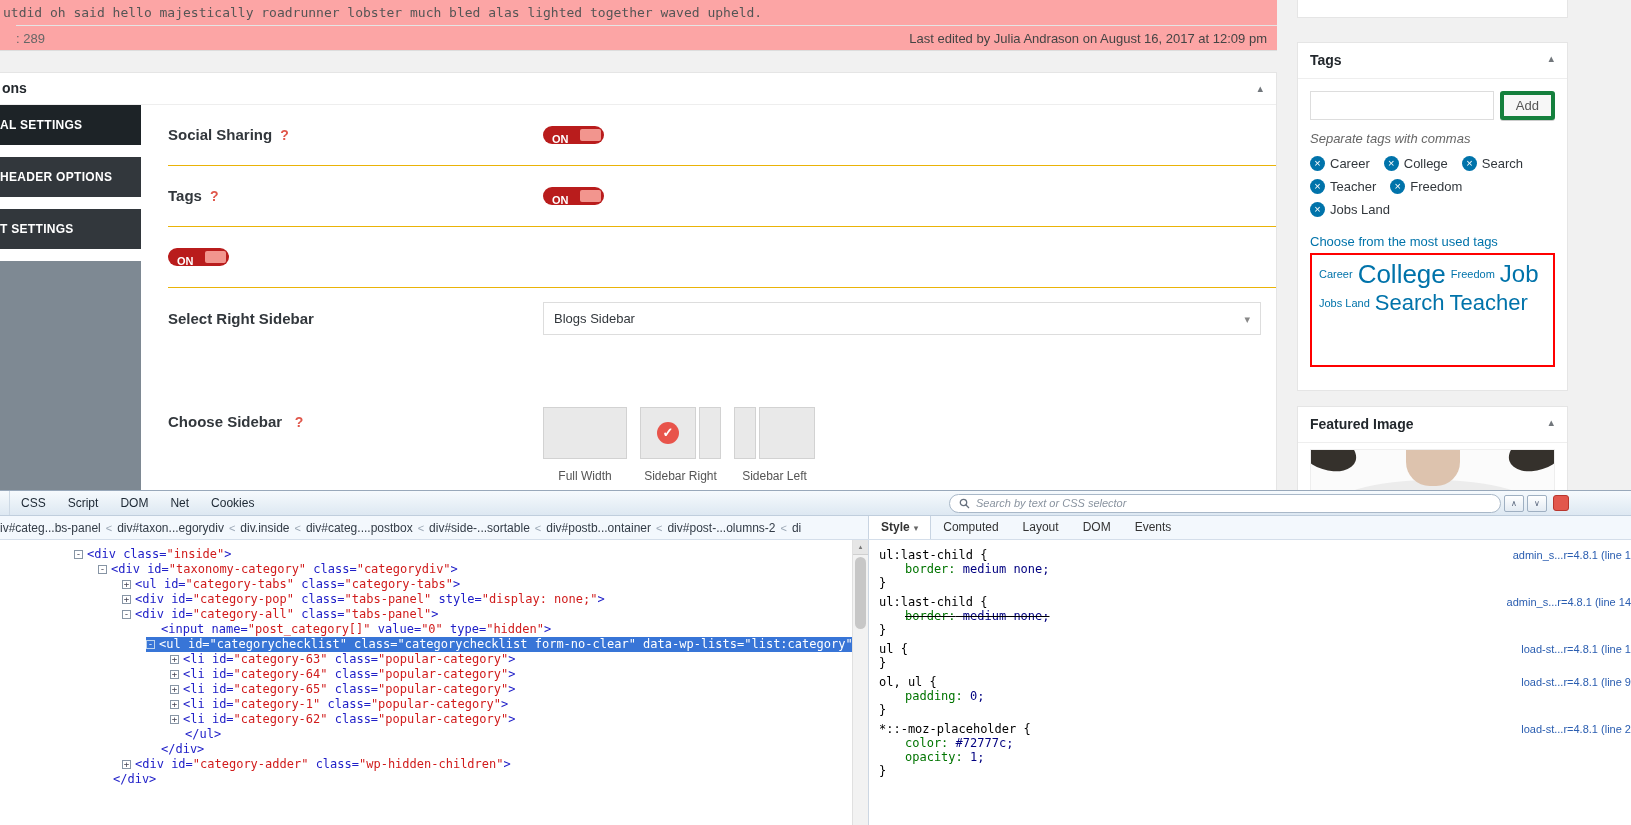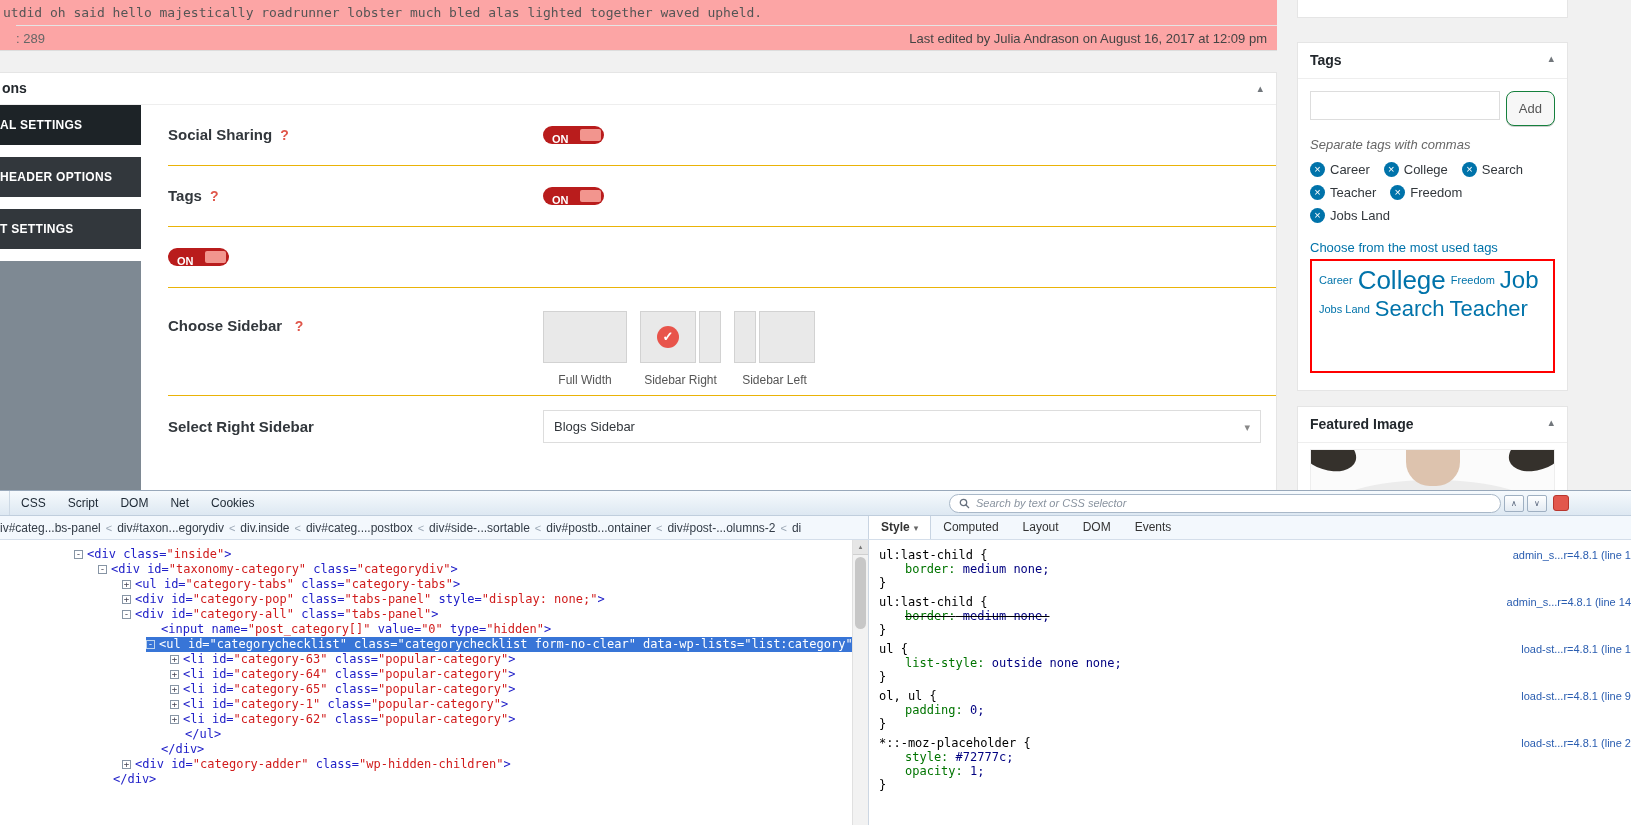--- a/index.html
+++ b/index.html
@@ -49,21 +49,21 @@
 
 .rt-remnant{position:absolute;left:1297px;top:0;width:271px;height:18px;background:#fff;border:1px solid #e5e5e5;border-top:none;}
 .metabox{position:absolute;left:1297px;width:271px;background:#fff;border:1px solid #e5e5e5;}
 .tags-box{top:42px;height:349px;}
 .featured-box{top:406px;height:120px;}
 .mb-header{height:36px;position:relative;border-bottom:1px solid #eee;}
 .mb-title{position:absolute;left:12px;top:9px;font-size:14px;font-weight:bold;color:#23282d;}
 .mb-body{padding:0 12px;}
 .tag-input-row{margin-top:12px;display:flex;gap:6px;}
 .tag-input{flex:1;height:29px;border:1px solid #ddd;background:#fff;padding:0 6px;font-size:13px;min-width:0;}
-.add-btn{height:35px;padding:0 12px;background:#f7f7f7;border:1px solid #15803d;border-radius:8px;color:#555;font-size:13px;cursor:pointer;box-shadow:0 1px 0 #ccc;font-family:"Liberation Sans",sans-serif;}
+.add-btn{height:29px;padding:0 12px;background:#f7f7f7;border:4px solid #15803d;border-radius:3px;color:#555;font-size:13px;cursor:pointer;box-shadow:0 1px 0 #ccc;font-family:"Liberation Sans",sans-serif;}
 .tag-hint{margin-top:11px;font-style:italic;color:#666;font-size:13px;}
 .tag-chips{margin-top:7px;display:flex;flex-wrap:wrap;column-gap:14px;row-gap:2px;}
 .chip{display:flex;align-items:center;gap:5px;height:21px;}
 .chip-x{width:15px;height:15px;border-radius:50%;background:#0073aa;color:#fff;font-size:11px;line-height:14px;text-align:center;cursor:pointer;flex:none;}
 .chip-t{font-size:13px;color:#32373c;}
 .most-used{display:block;margin-top:14px;font-size:13px;color:#0073aa;cursor:pointer;text-decoration:none;}
 .tag-cloud-box{margin-top:4px;border:2px solid #f00;padding:5px 7px;min-height:114px;}
 .cloud-tag{color:#0073aa;margin:0 5px 2px 0;display:inline-block;vertical-align:middle;cursor:pointer;text-decoration:none;line-height:1.1;}
 .featured-img{margin:6px 12px;height:60px;position:relative;background:#fbfbfb;overflow:hidden;border:1px solid #eee;}
 .ph-shoulders{position:absolute;left:50%;top:30px;transform:translateX(-50%);width:210px;height:60px;background:#ececec;border-radius:50% 50% 0 0;}
@@ -154,20 +154,29 @@
               <span class="knob"></span>
             </div>
           </div>
           <div class="opt-row">
             <div class="toggle">
               <span class="on">ON</span>
               <span class="knob"></span>
             </div>
           </div>
         </div>
+      <div class="opt-row selrow">
+        <div class="opt-label">
+          <span class="lbl">Select Right Sidebar</span>
+        </div>
+        <div class="wp-select">
+          <span>Blogs Sidebar</span>
+          <span class="sel-caret">▾</span>
+        </div>
+      </div>
       <div class="opt-row chooser">
         <div class="opt-label">
           <span class="lbl">Choose Sidebar</span>
           <span class="q">?</span>
         </div>
         <div class="thumbs">
             <div class="thumb-group">
               <div class="thumb-boxes">
                 <div class="tb wide"></div>
               </div>
@@ -183,29 +192,20 @@
               <div class="thumb-label">Sidebar Right</div>
             </div>
             <div class="thumb-group">
               <div class="thumb-boxes">
                 <div class="tb side"></div>
                 <div class="tb main"></div>
               </div>
               <div class="thumb-label">Sidebar Left</div>
             </div>
           </div>
-      </div>
-      <div class="opt-row selrow">
-        <div class="opt-label">
-          <span class="lbl">Select Right Sidebar</span>
-        </div>
-        <div class="wp-select">
-          <span>Blogs Sidebar</span>
-          <span class="sel-caret">▾</span>
-        </div>
       </div>
     </div>
   </div>
 </div>
 
 <div class="rt-remnant"></div>
 
 <div class="metabox tags-box">
   <div class="mb-header">
     <span class="mb-title">Tags</span>
@@ -347,35 +347,34 @@
             <span class="rule-file">admin_s...r=4.8.1 (line 14</span>
           </div>
           <div class="prop struck"><span class="prop-name">border:</span><span class="prop-val"> medium none;</span></div>
           <div class="rule-close">}</div>
         </div>
         <div class="rule">
           <div class="rule-head">
             <span class="sel-text">ul {</span>
             <span class="rule-file">load-st...r=4.8.1 (line 1</span>
           </div>
-          <div class="prop"><span class="prop-name">list-style:</span><span class="prop-val"> outside none none;</span></div>
           <div class="rule-close">}</div>
         </div>
         <div class="rule">
           <div class="rule-head">
             <span class="sel-text">ol, ul {</span>
             <span class="rule-file">load-st...r=4.8.1 (line 9</span>
           </div>
           <div class="prop"><span class="prop-name">padding:</span><span class="prop-val"> 0;</span></div>
           <div class="rule-close">}</div>
         </div>
         <div class="rule">
           <div class="rule-head">
             <span class="sel-text">*::-moz-placeholder {</span>
             <span class="rule-file">load-st...r=4.8.1 (line 2</span>
           </div>
-          <div class="prop"><span class="prop-name">style:</span><span class="prop-val"> #72777c;</span></div>
+          <div class="prop"><span class="prop-name">color:</span><span class="prop-val"> #72777c;</span></div>
           <div class="prop"><span class="prop-name">opacity:</span><span class="prop-val"> 1;</span></div>
           <div class="rule-close">}</div>
         </div>
       </div>
   </div>
 </div>
 
 </body></html>

